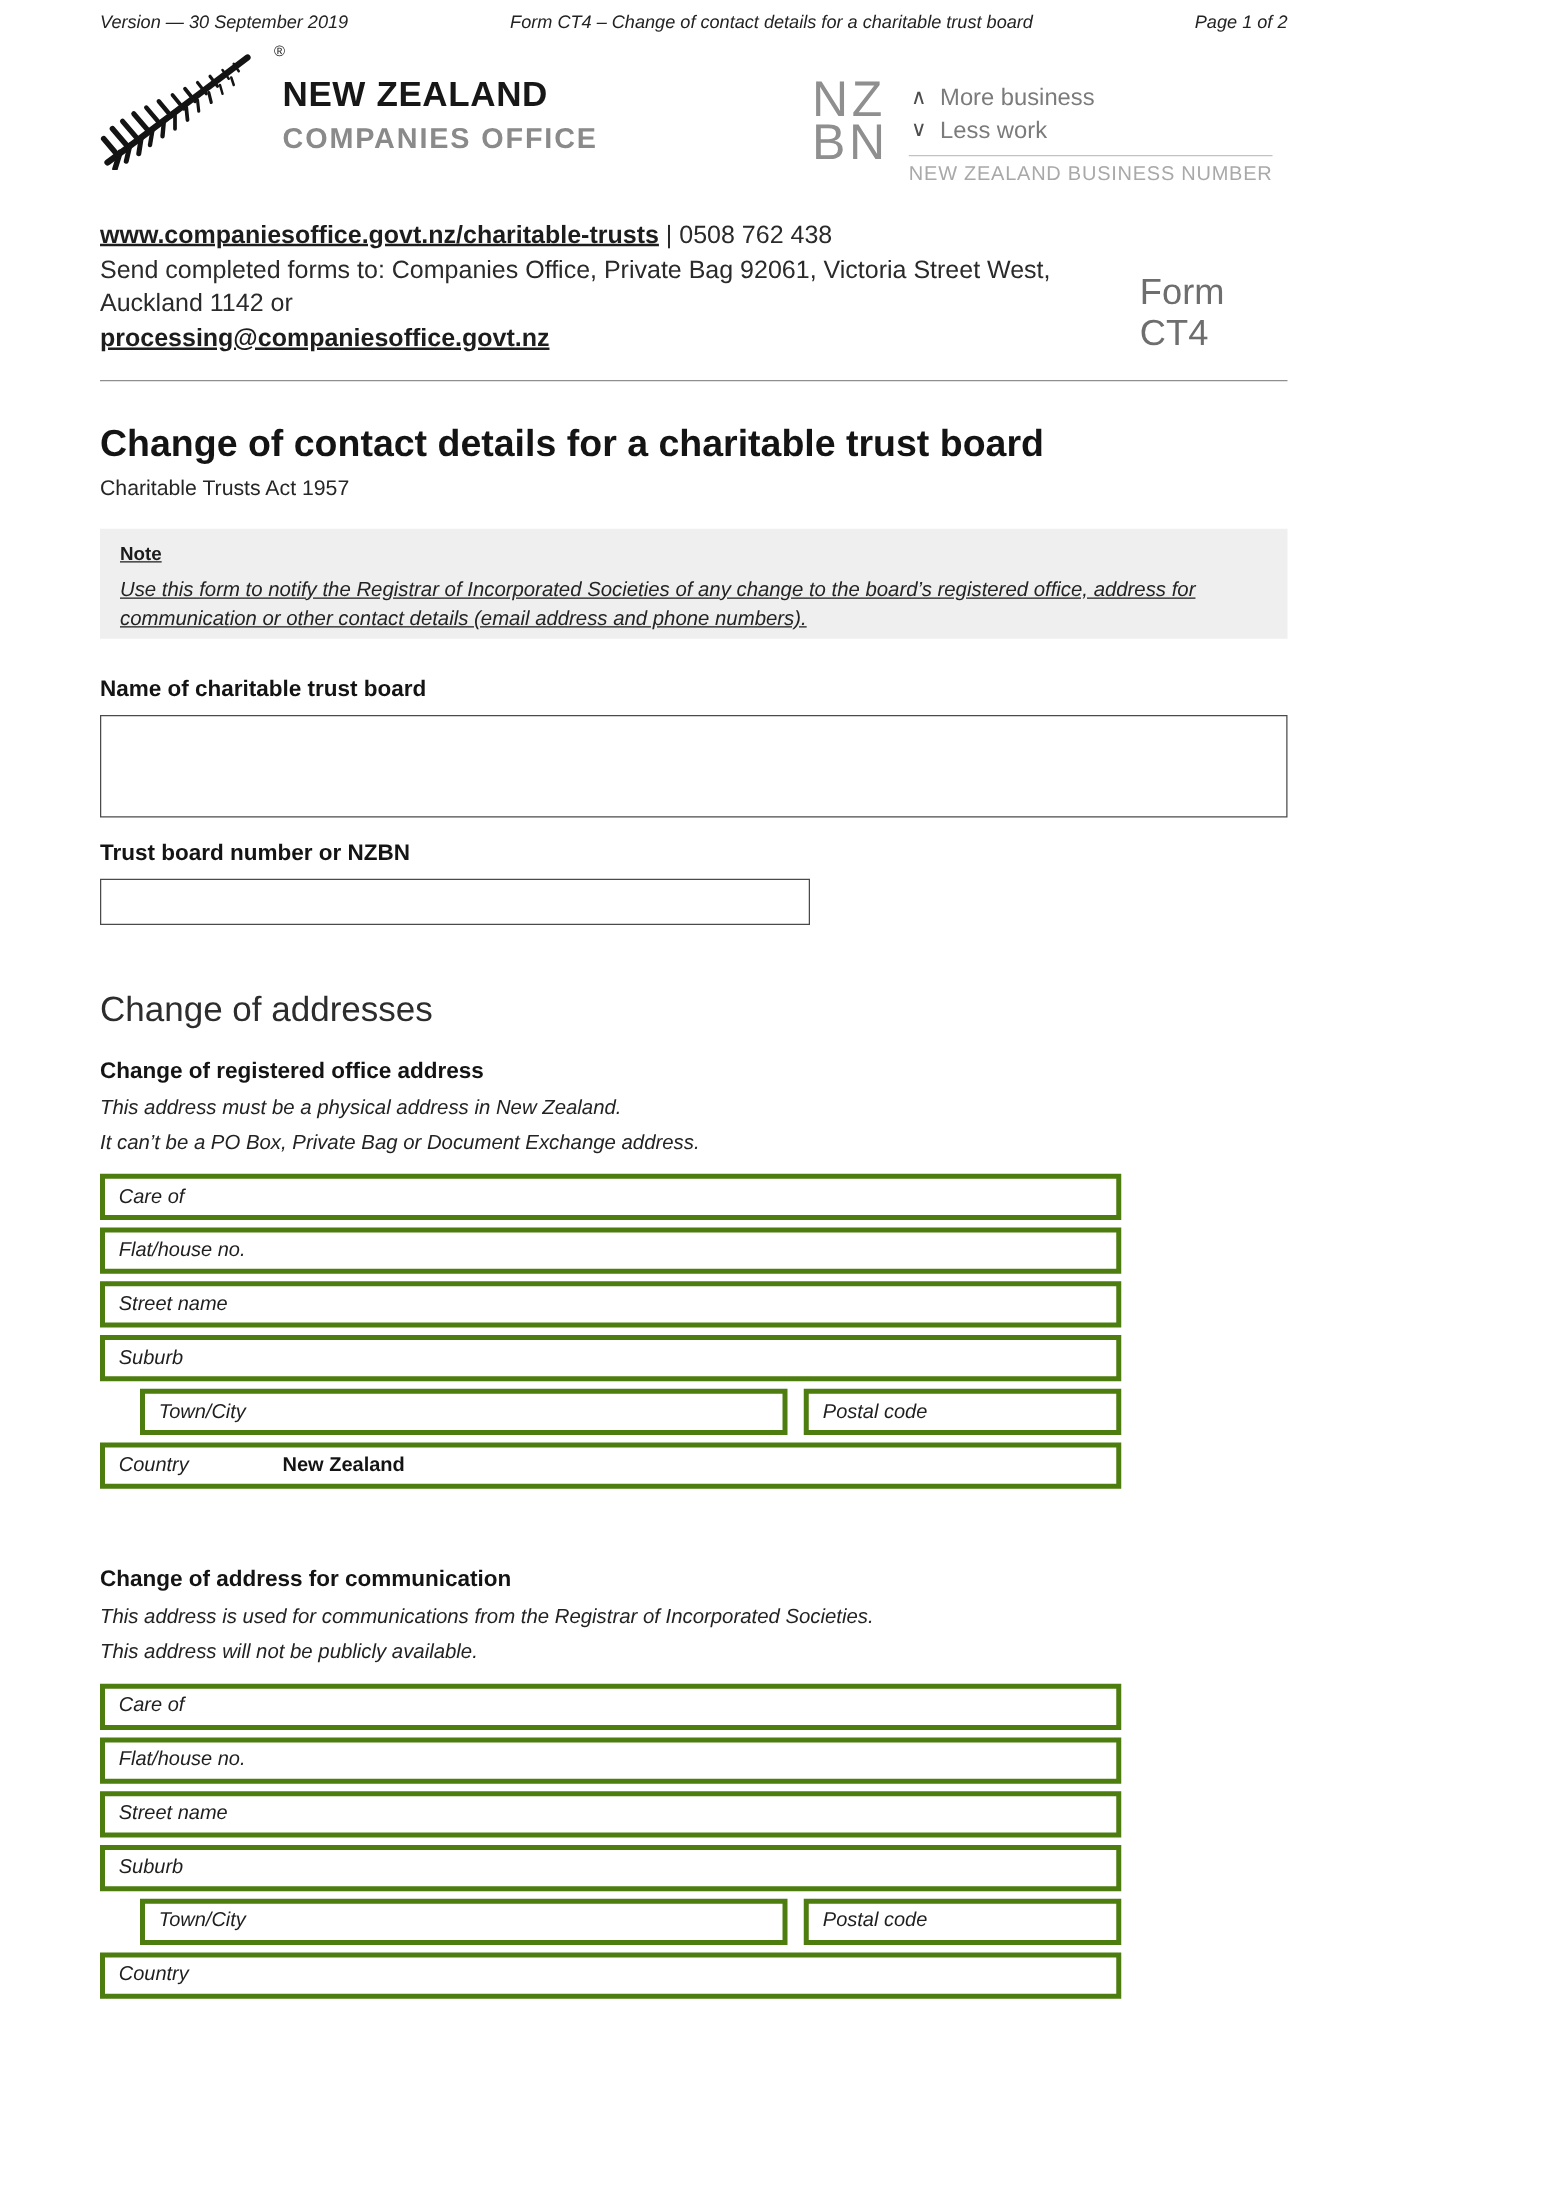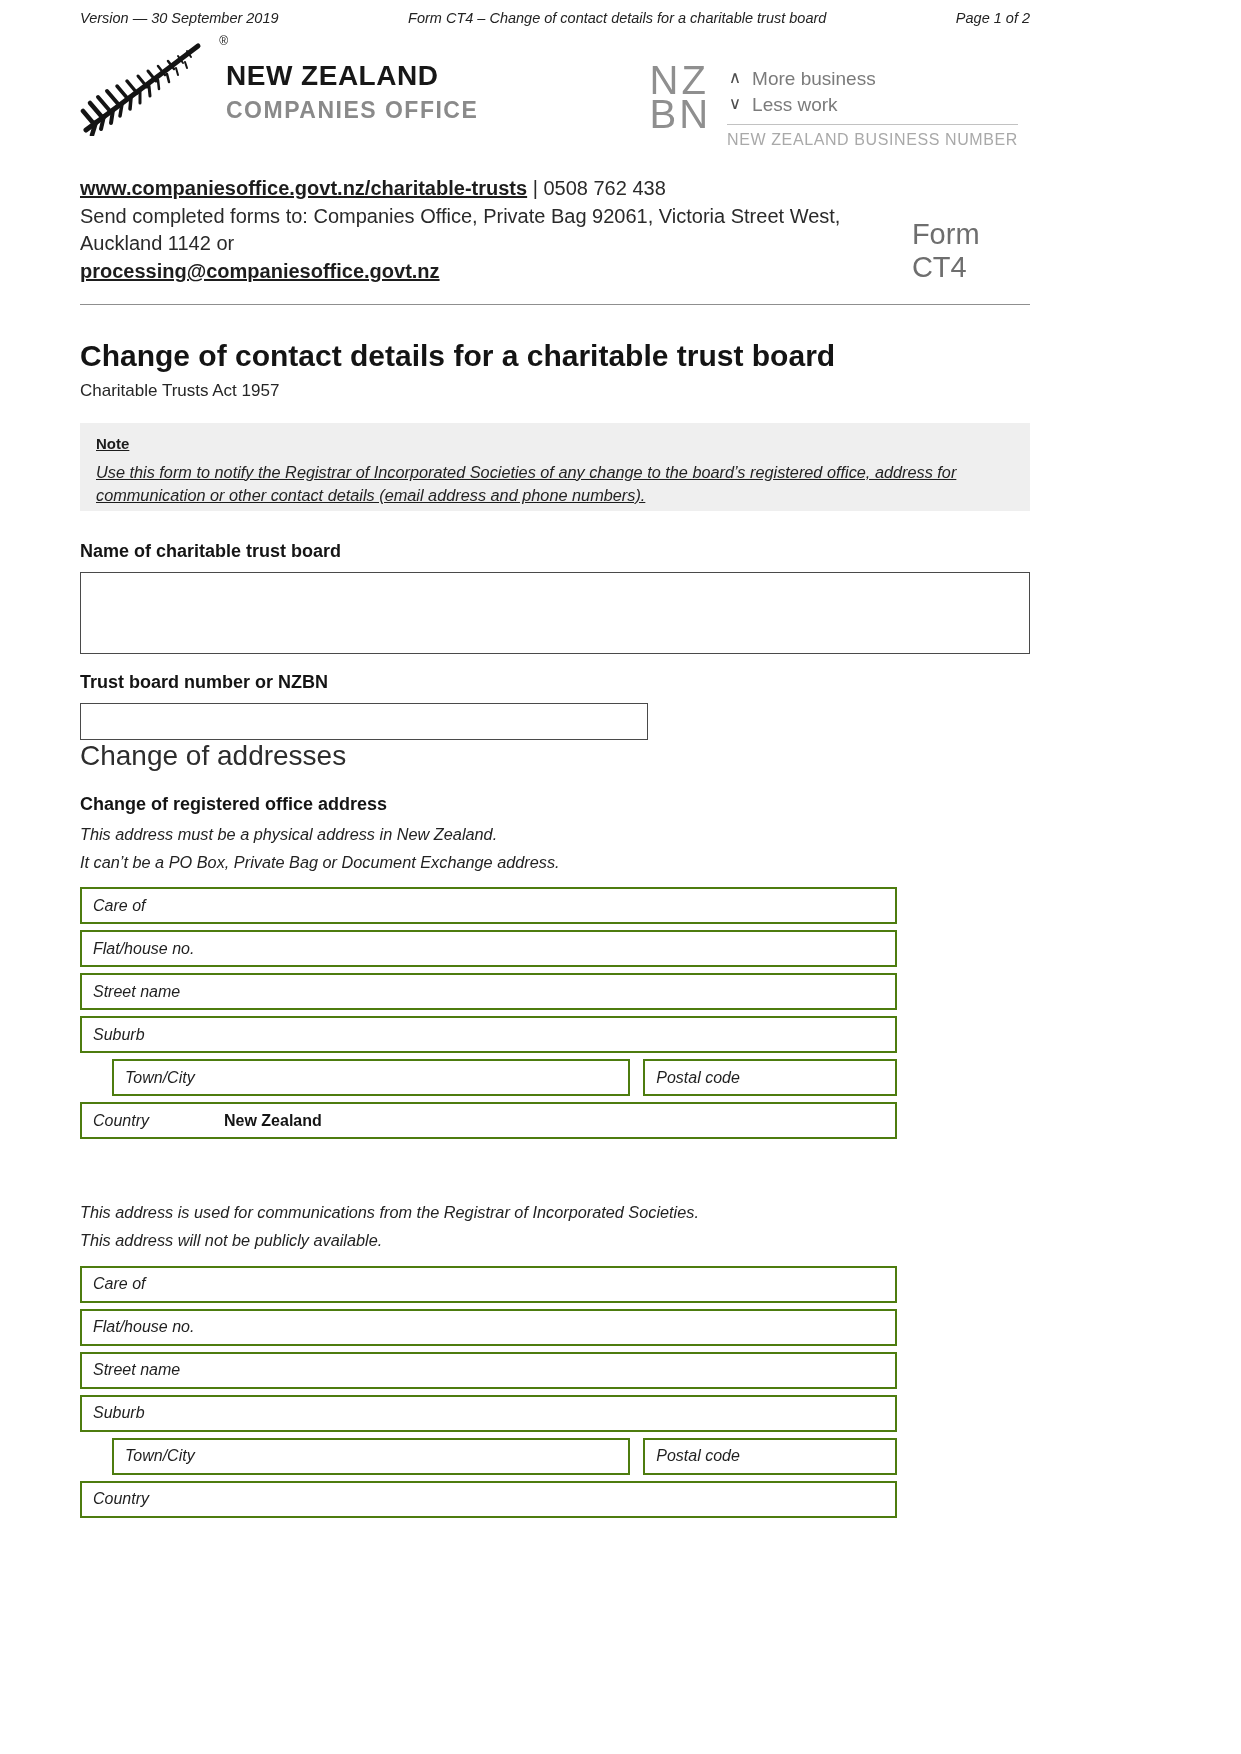--- a/index.html
+++ b/index.html
@@ -47,28 +47,28 @@
   .note-box { margin-top:22px; background:#efefef; padding:12px 16px 4px 16px;text-decoration:underline; }
   .note-label { font-size:15px; font-weight:bold; color:#1c1c1c; }
   .note-text { margin-top:9px; font-size:16.3px; font-style:italic; color:#232323; line-height:1.42; max-width:930px; }
 
   
   .section-label { margin-top:30px; font-size:18px; font-weight:bold; color:#141414; }
   .big-input { margin-top:10px; width:950px; height:82px; border:1px solid #4a4a4a; background:#fff; cursor:text; }
   .small-input { margin-top:10px; width:568px; height:37px; border:1px solid #4a4a4a; background:#fff; cursor:text; }
 
   
-  .addresses-heading { font-size:28px; font-weight:400; color:#2d2d2d; }
+  .addresses-heading { margin-top:52px; font-size:28px; font-weight:400; color:#2d2d2d; }
   .sub-heading { margin-top:22px; font-size:18px; font-weight:bold; color:#141414; }
   .italic-note { font-size:16.3px; font-style:italic; color:#232323; line-height:1.42; margin-top:5px; }
   .italic-note.first { margin-top:8px; }
 
   .fields { margin-top:13px; }
   .field-box {
-    width:817px; height:37px; border:2px solid #4d7c0f; background:#fff;
+    width:817px; height:37px; border:4px solid #4d7c0f; background:#fff;
     display:flex; align-items:center; padding-left:11px; margin-bottom:6px; cursor:text;
   }
   .field-label { font-size:16px; font-style:italic; color:#1f1f1f; }
   .split-row { display:flex; gap:13px; width:817px;padding-left:32px; }
   .split-row .field-box.town { width:540px; margin-bottom:6px; }
   .split-row .field-box.postal { width:264px; margin-bottom:6px; }
   .field-box.country .field-label { width:131px; }
   .country-value { font-size:16px; font-weight:bold; font-style:normal; color:#141414; }
 
   .comm-section { margin-top:62px; }
@@ -200,20 +200,21 @@
           <span class="field-label">Postal code</span>
         </div>
       </div>
       <div class="field-box country">
         <span class="field-label">Country</span>
         <span class="country-value">New Zealand</span>
       </div>
     </div>
 
     <div class="comm-section">
+      <div class="sub-heading" style="margin-top:0;">Change of address for communication</div>
       <div class="italic-note first">This address is used for communications from the Registrar of Incorporated Societies.</div>
       <div class="italic-note">This address will not be publicly available.</div>
 
       <div class="fields">
         <div class="field-box">
           <span class="field-label">Care of</span>
         </div>
         <div class="field-box">
           <span class="field-label">Flat/house no.</span>
         </div>

